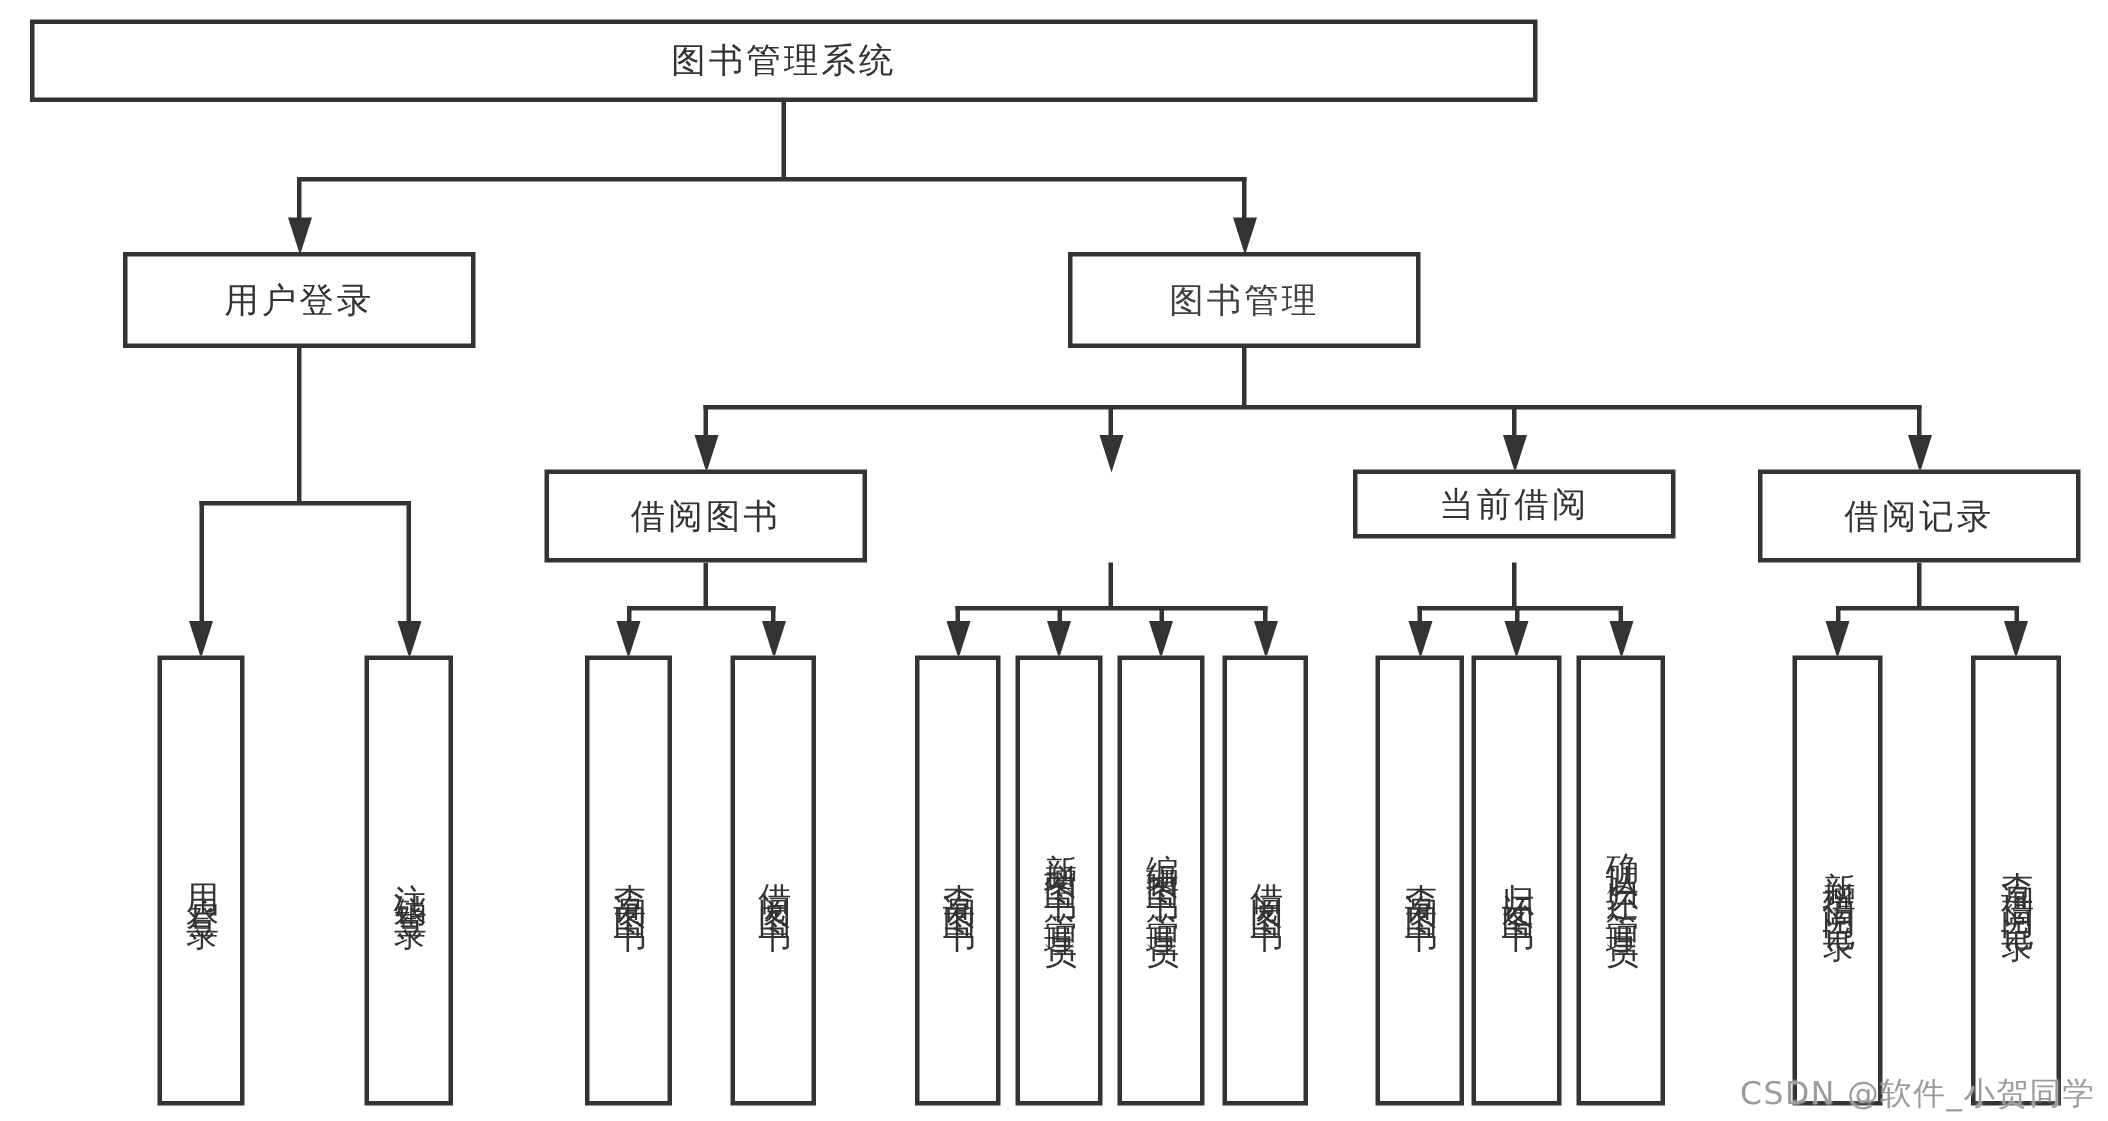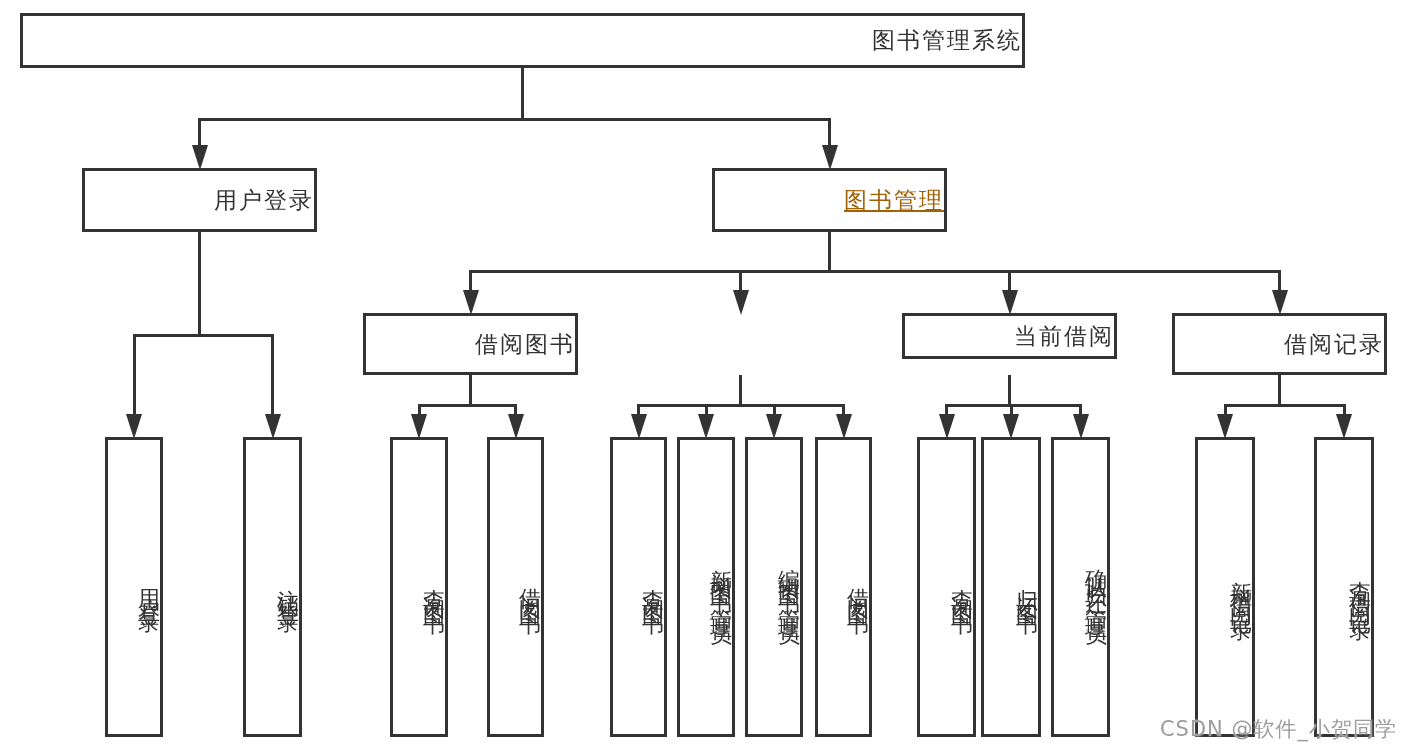--- a/index.html
+++ b/index.html
@@ -11,21 +11,21 @@
     overflow: hidden;
     font-family: "DejaVu Sans", "Liberation Sans", sans-serif;
   }
   .node {
     position: absolute;
     background: #ffffff;
     border: 3px solid #15803d;
     box-sizing: border-box;
     display: flex;
     align-items: center;
-    justify-content: flex-end;
+    justify-content: center;
     color: #333333;
     z-index: 2;
   }
   .node-h .node-label {
     font-size: 23px;
     letter-spacing: 2px;
     white-space: nowrap;
   }
   .node-v .node-label {
     writing-mode: vertical-rl;
@@ -65,21 +65,21 @@
 
 <div class="canvas" id="diagram-canvas">
   <div class="watermark">CSDN @软件_小贺同学</div>
 <div class="node node-h" style="left: 20px; top: 13px; width: 1005px; height: 55px; border-color: rgb(51, 51, 51); background: rgb(255, 255, 255);">
       <span class="node-label" style="color: rgb(51, 51, 51);">图书管理系统</span>
     </div>
     <div class="node node-h" style="left: 82px; top: 168px; width: 235px; height: 64px; border-color: rgb(51, 51, 51); background: rgb(255, 255, 255);">
       <span class="node-label" style="color: rgb(51, 51, 51);">用户登录</span>
     </div>
     <div class="node node-h" style="left: 712px; top: 168px; width: 235px; height: 64px; border-color: rgb(51, 51, 51); background: rgb(255, 255, 255);">
-      <span class="node-label" style="color: #a16207; text-decoration: underline;">图书管理</span>
+      <span class="node-label" style="color: #404040;">图书管理</span>
     </div>
     <div class="node node-h" style="left: 363px; top: 313px; width: 215px; height: 62px; border-color: rgb(51, 51, 51); background: rgb(255, 255, 255);">
       <span class="node-label" style="color: rgb(51, 51, 51);">借阅图书</span>
     </div>
     <div class="node node-h" style="left: 902px; top: 313px; width: 215px; height: 46px; border-color: rgb(51, 51, 51); background: rgb(255, 255, 255);">
       <span class="node-label" style="color: rgb(51, 51, 51);">当前借阅</span>
     </div>
     <div class="node node-h" style="left: 1172px; top: 313px; width: 215px; height: 62px; border-color: rgb(51, 51, 51); background: rgb(255, 255, 255);">
       <span class="node-label" style="color: rgb(51, 51, 51);">借阅记录</span>
     </div>

